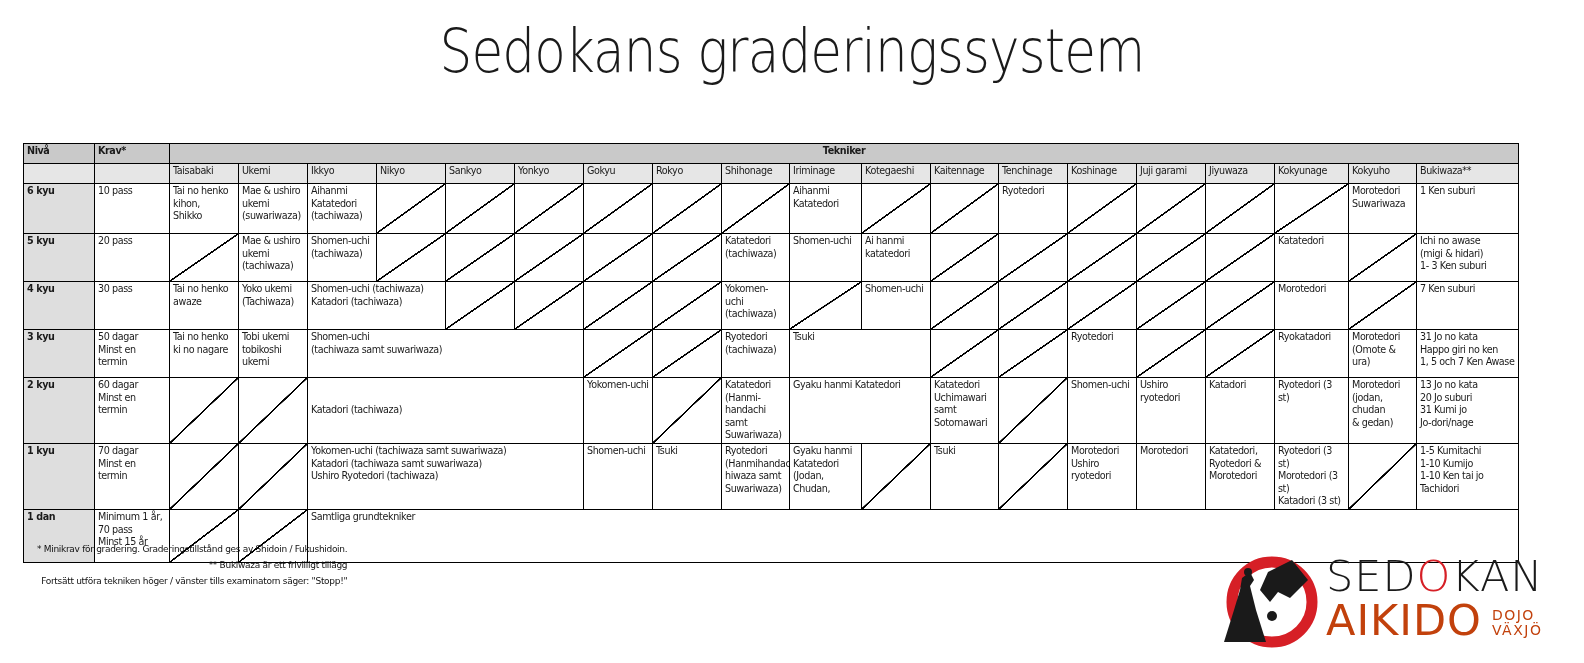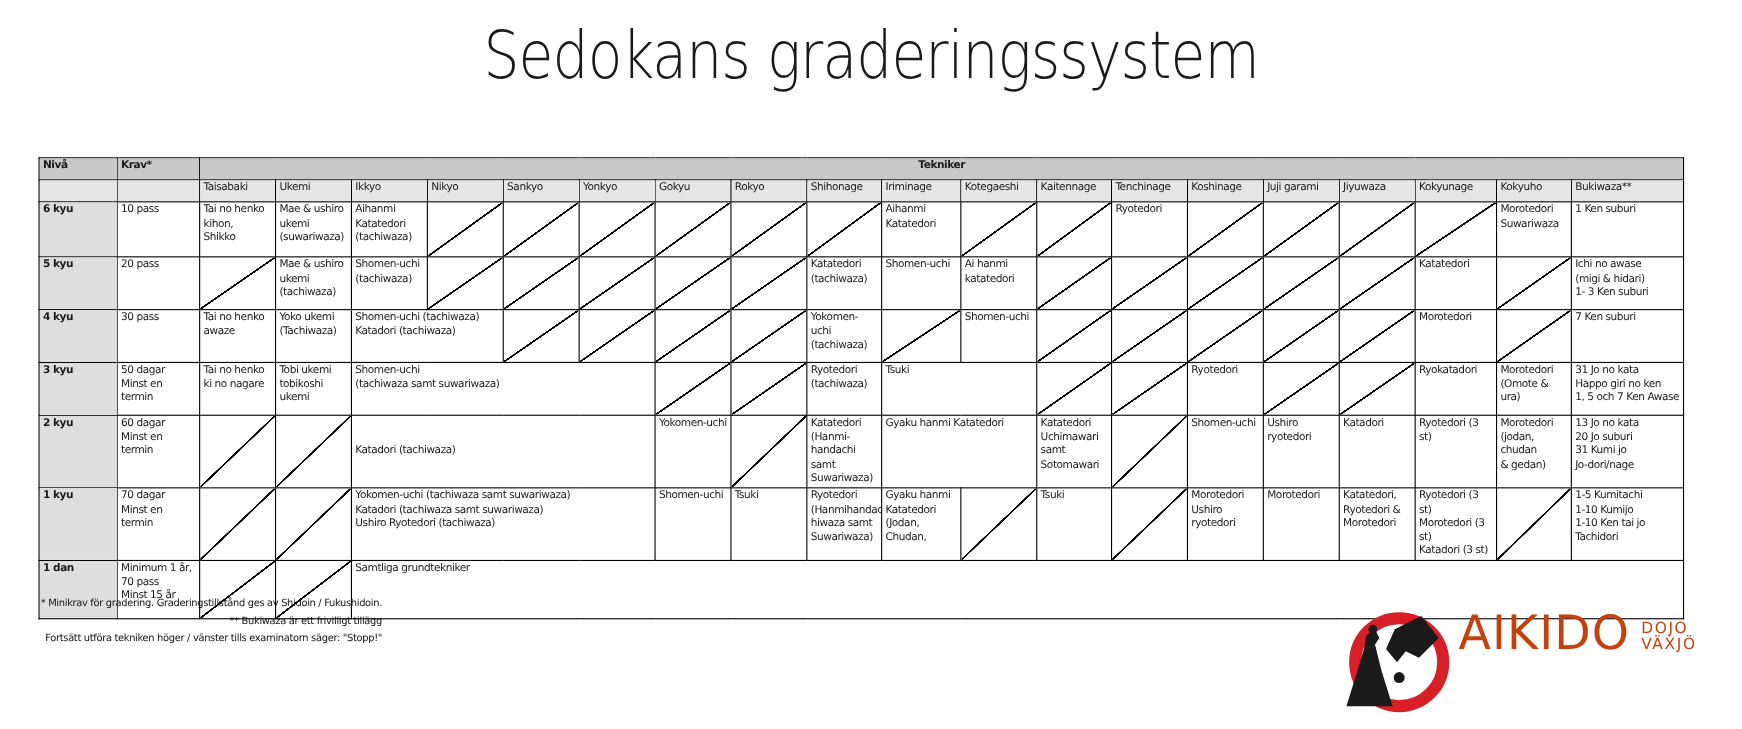--- a/index.html
+++ b/index.html
@@ -1,21 +1,21 @@
 <!DOCTYPE html>
 <html><head>
 <meta charset="utf-8">
 <style>
   html, body { margin: 0; padding: 0; background: #ffffff; }
   body { width: 1584px; height: 663px; position: relative; overflow: hidden;
          font-family: "DejaVu Sans", sans-serif; color: #1a1a1a; }
   .title { position: absolute; left: 0; width: 1584px; top: 16px; text-align: center;
            font-family: "DejaVu Sans", sans-serif; font-weight: 200; font-size: 60px;
            letter-spacing: -1px; color: #1a1a1a; transform: scaleX(0.86); transform-origin: center; }
-  table.grid { position: absolute; left: 35px; top: 143px; border-collapse: collapse;
+  table.grid { position: absolute; left: 23px; top: 143px; border-collapse: collapse;
                table-layout: fixed; width: 1495px; }
   table.grid td { border: 1.2px solid #000; vertical-align: top; padding: 1px 3px;
                   font-size: 9.6px; line-height: 12.6px; overflow: hidden; position: relative;
                   font-family: "DejaVu Sans", sans-serif; letter-spacing: -0.4px; }
   td.hdr { background: #c9c9c9; font-weight: bold; height: 17px; }
   td.sub { background: #e6e6e6; height: 17px; }
   td.lvl { background: #dedede; font-weight: bold; }
   td.diag { background-image: linear-gradient(to top right, transparent calc(50% - 0.8px), #000 calc(50% - 0.6px), #000 calc(50% + 0.6px), transparent calc(50% + 0.8px));
             background-image: linear-gradient(to bottom left, transparent calc(50% - 0.8px), #000 calc(50% - 0.6px), #000 calc(50% + 0.6px), transparent calc(50% + 0.8px)); }
   td.diag { background: none; }
@@ -303,20 +303,21 @@
 
 <div class="logo">
   <svg width="100" height="100" viewBox="0 0 100 100" style="position:absolute;left:0;top:2px">
     <circle cx="52" cy="52" r="40" fill="none" stroke="#d61f26" stroke-width="11"></circle>
     <path d="M48 22 L72 10 L88 30 L70 48 L58 42 L50 52 L40 40 Z" fill="#1a1a1a"></path>
     <path d="M22 28 L30 22 L34 30 L30 36 L36 60 L46 92 L4 92 L14 60 L20 40 Z" fill="#1a1a1a"></path>
     <circle cx="28" cy="22" r="4" fill="#1a1a1a"></circle>
     <circle cx="52" cy="66" r="5" fill="#1a1a1a"></circle>
   </svg>
   <div class="logo-text">
+    <div class="logo-l1"><span>SED</span><span class="o">O</span><span>KAN</span></div>
     <div class="logo-l2">
       <span>AIKIDO</span>
       <span class="logo-small">
         <span style="display:block">DOJO</span>
         <span style="display:block">VÄXJÖ</span>
       </span>
     </div>
   </div>
 </div>
 

